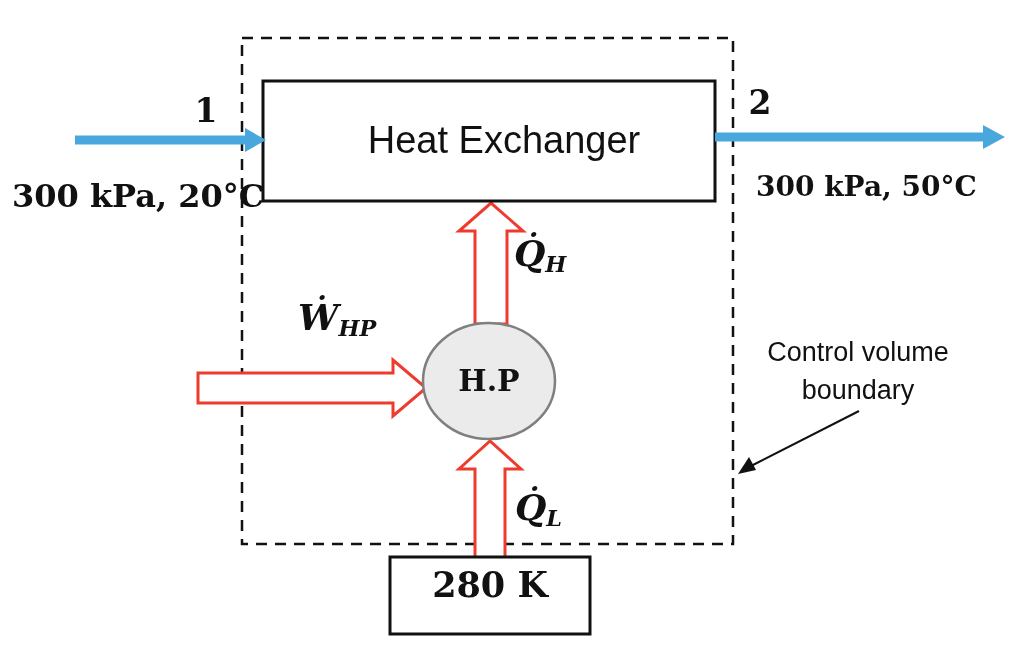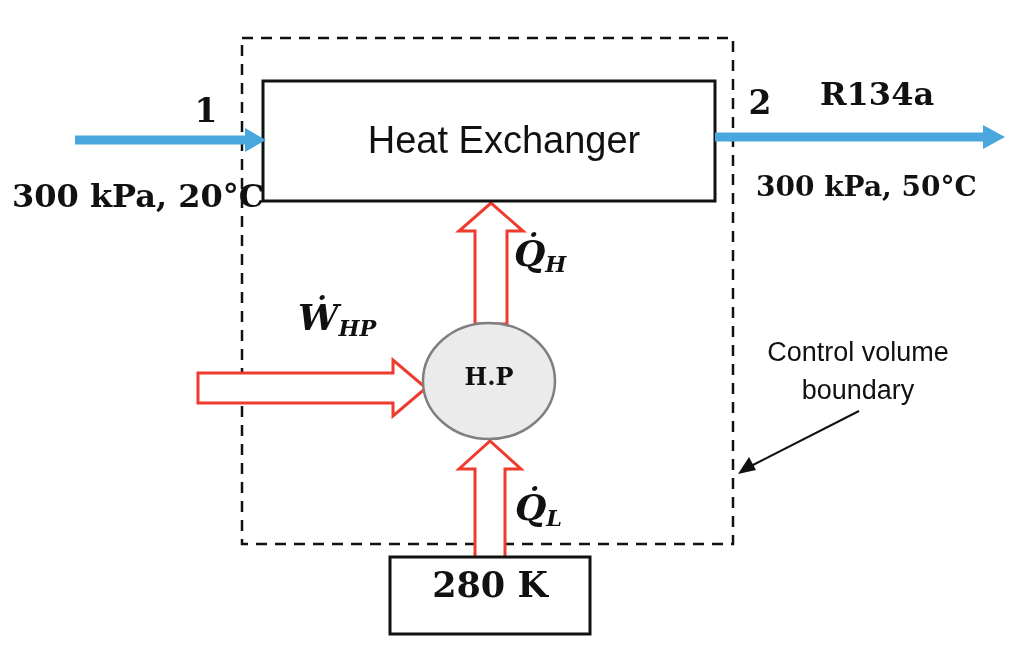--- a/index.html
+++ b/index.html
@@ -89,27 +89,26 @@
       <polygon class="thin-arrow-head" points="738,474 756,470 749,457"></polygon>
     </g>
   </svg>
 
   <div class="lbl serif-bold" style="left:186px; top:93px; width:40px; text-align:center; font-size:33px;">1</div>
 
   <div class="lbl serif-bold" style="left:12px; top:167px; font-size:32px;margin-top:12px;">300 kPa, 20°C</div>
 
   <div class="lbl serif-bold" style="left:743px; top:85px; width:34px; text-align:center; font-size:33px;">2</div>
 
-  <div class="lbl serif-bold" style="left:820px; top:77px; font-size:32px;">R134a</div>
 
   <div class="lbl serif-bold" style="left:756px; top:172px; font-size:28px;">300 kPa, 50°C</div>
 
   <div class="lbl sans centerbox" style="left:278px; top:81px; width:452px; height:120px; font-size:38px;">Heat Exchanger</div>
 
-  <div class="lbl serif-bold centerbox" style="left:423px; top:364px; width:132px; font-size:24px;">H.P</div>
+  <div class="lbl serif-bold centerbox" style="left:423px; top:364px; width:132px; font-size:30px;">H.P</div>
 
   <div class="lbl serif-bold centerbox" style="left:390px; top:557px; width:200px; height:56px; font-size:35px;">280 K</div>
 
   <div class="lbl math" style="left:514px; top:234px;">
     <span>Q̇</span><sub>H</sub>
   </div>
 
   <div class="lbl math" style="left:515px; top:480px;margin-top:8px;">
     <span>Q̇</span><sub>L</sub>
   </div>

